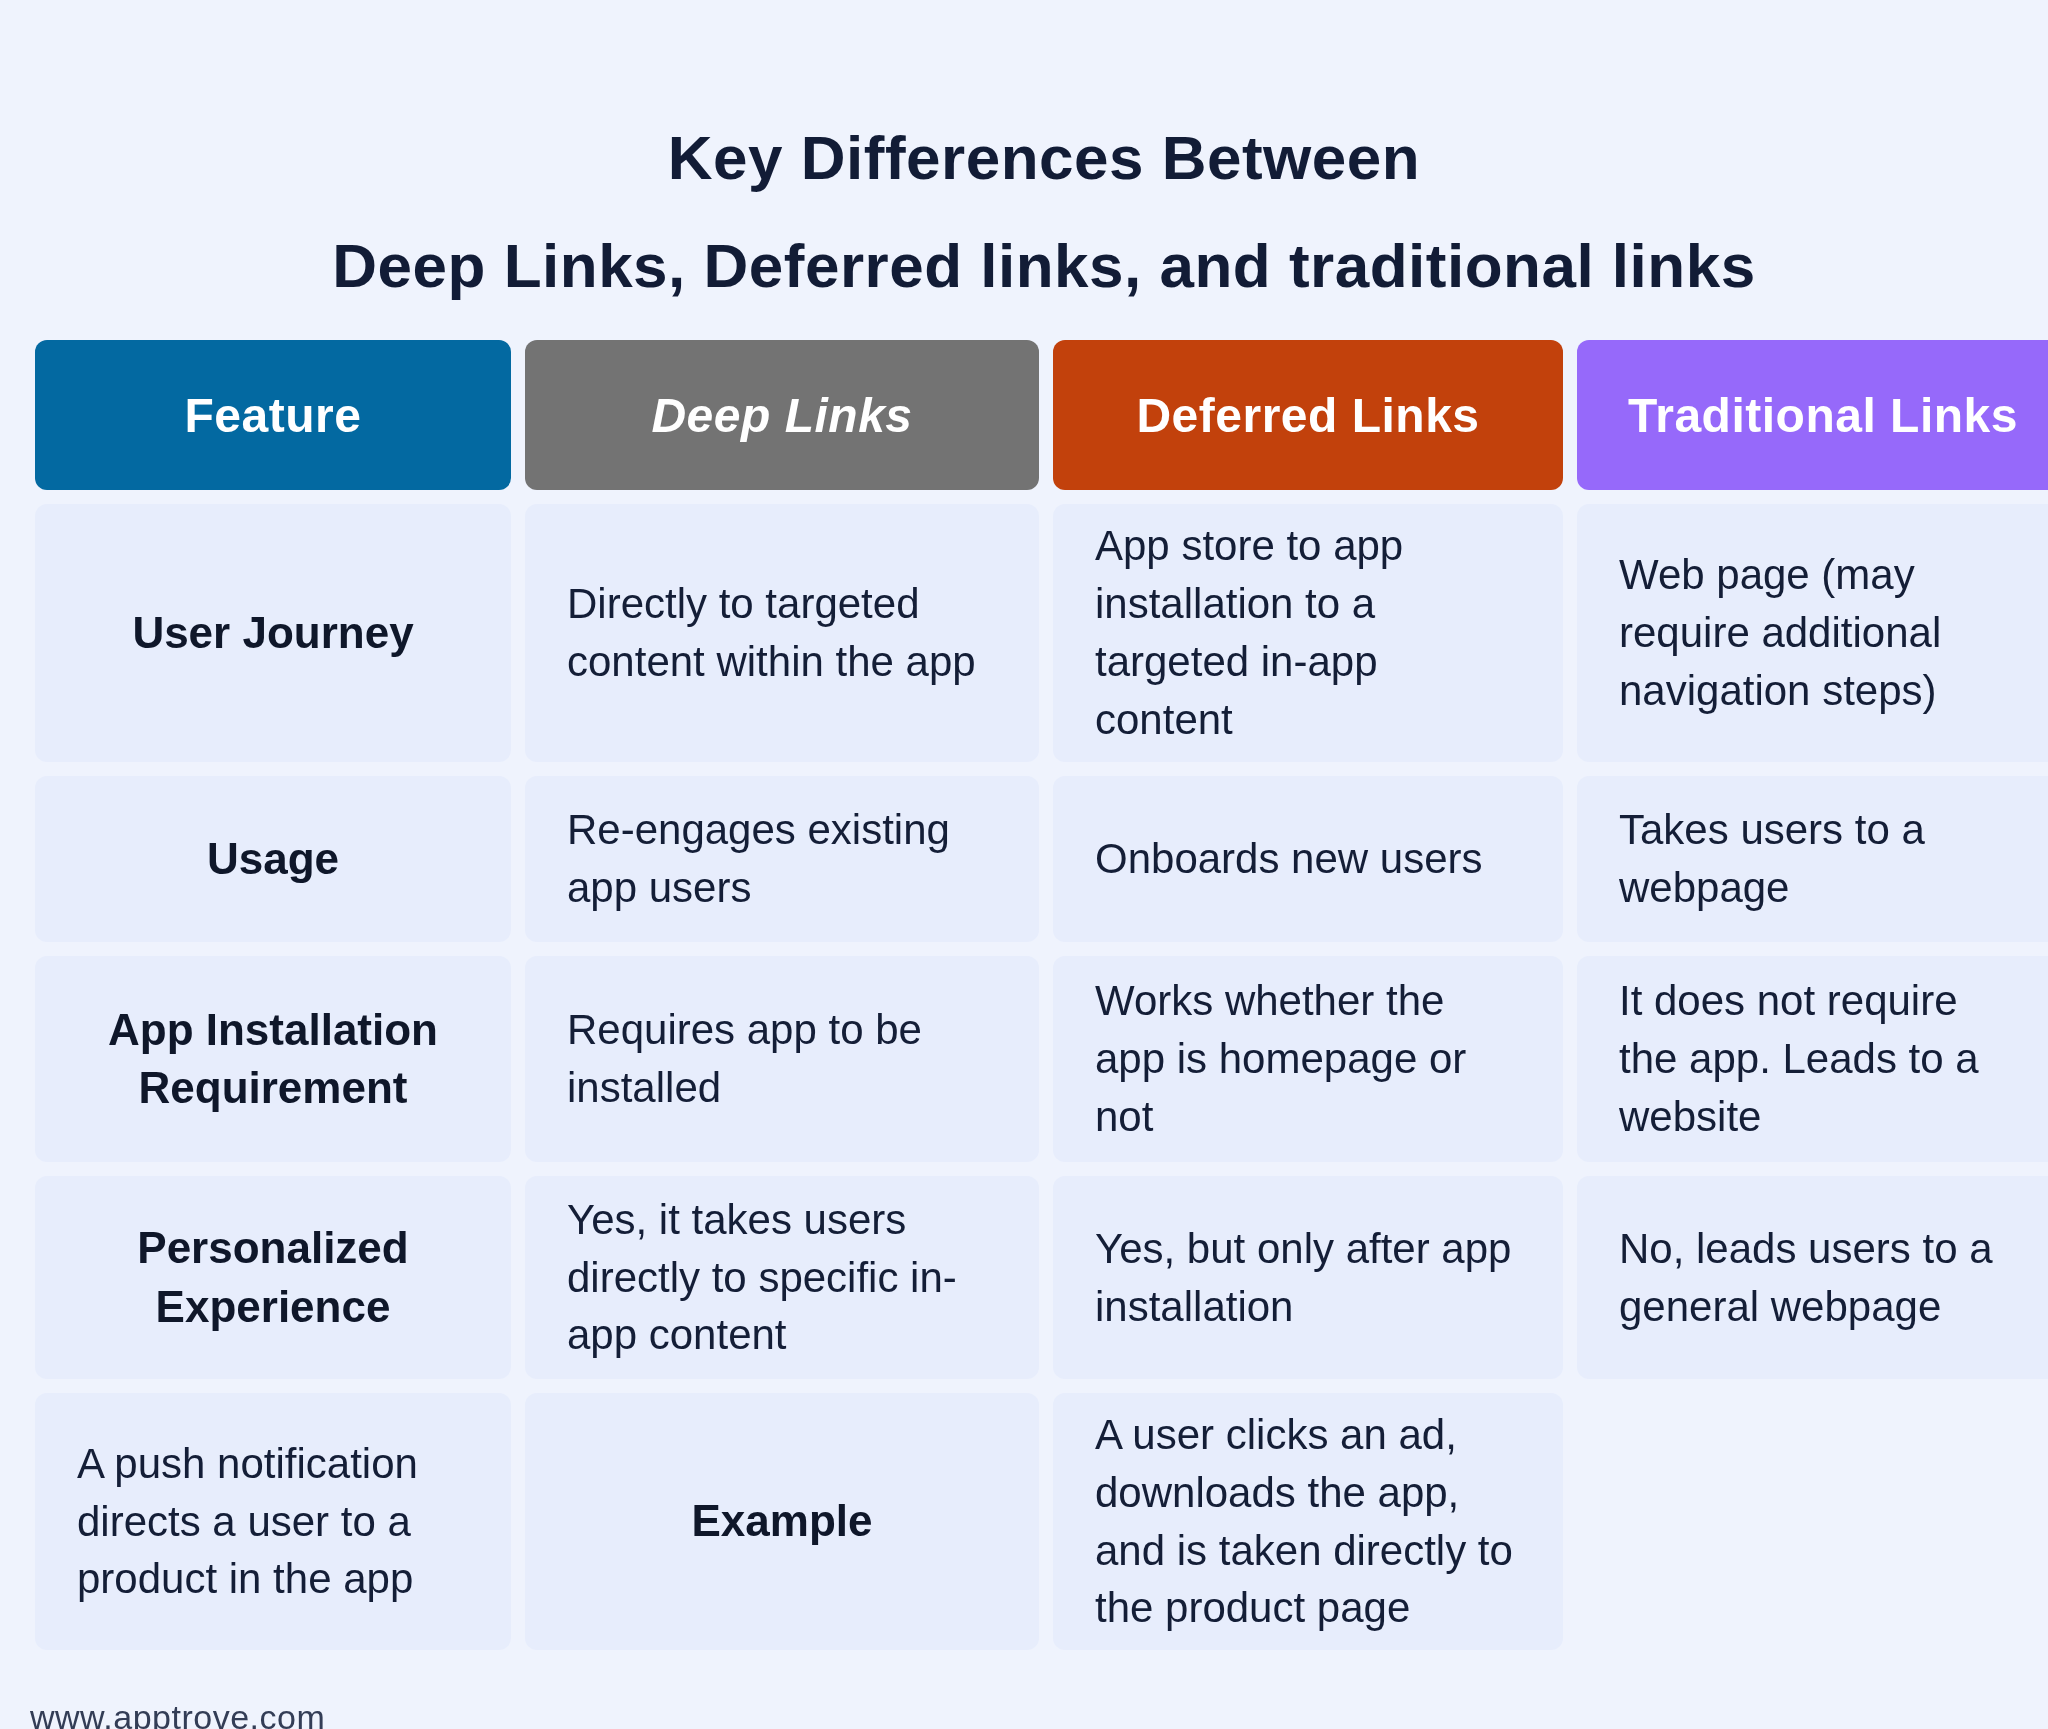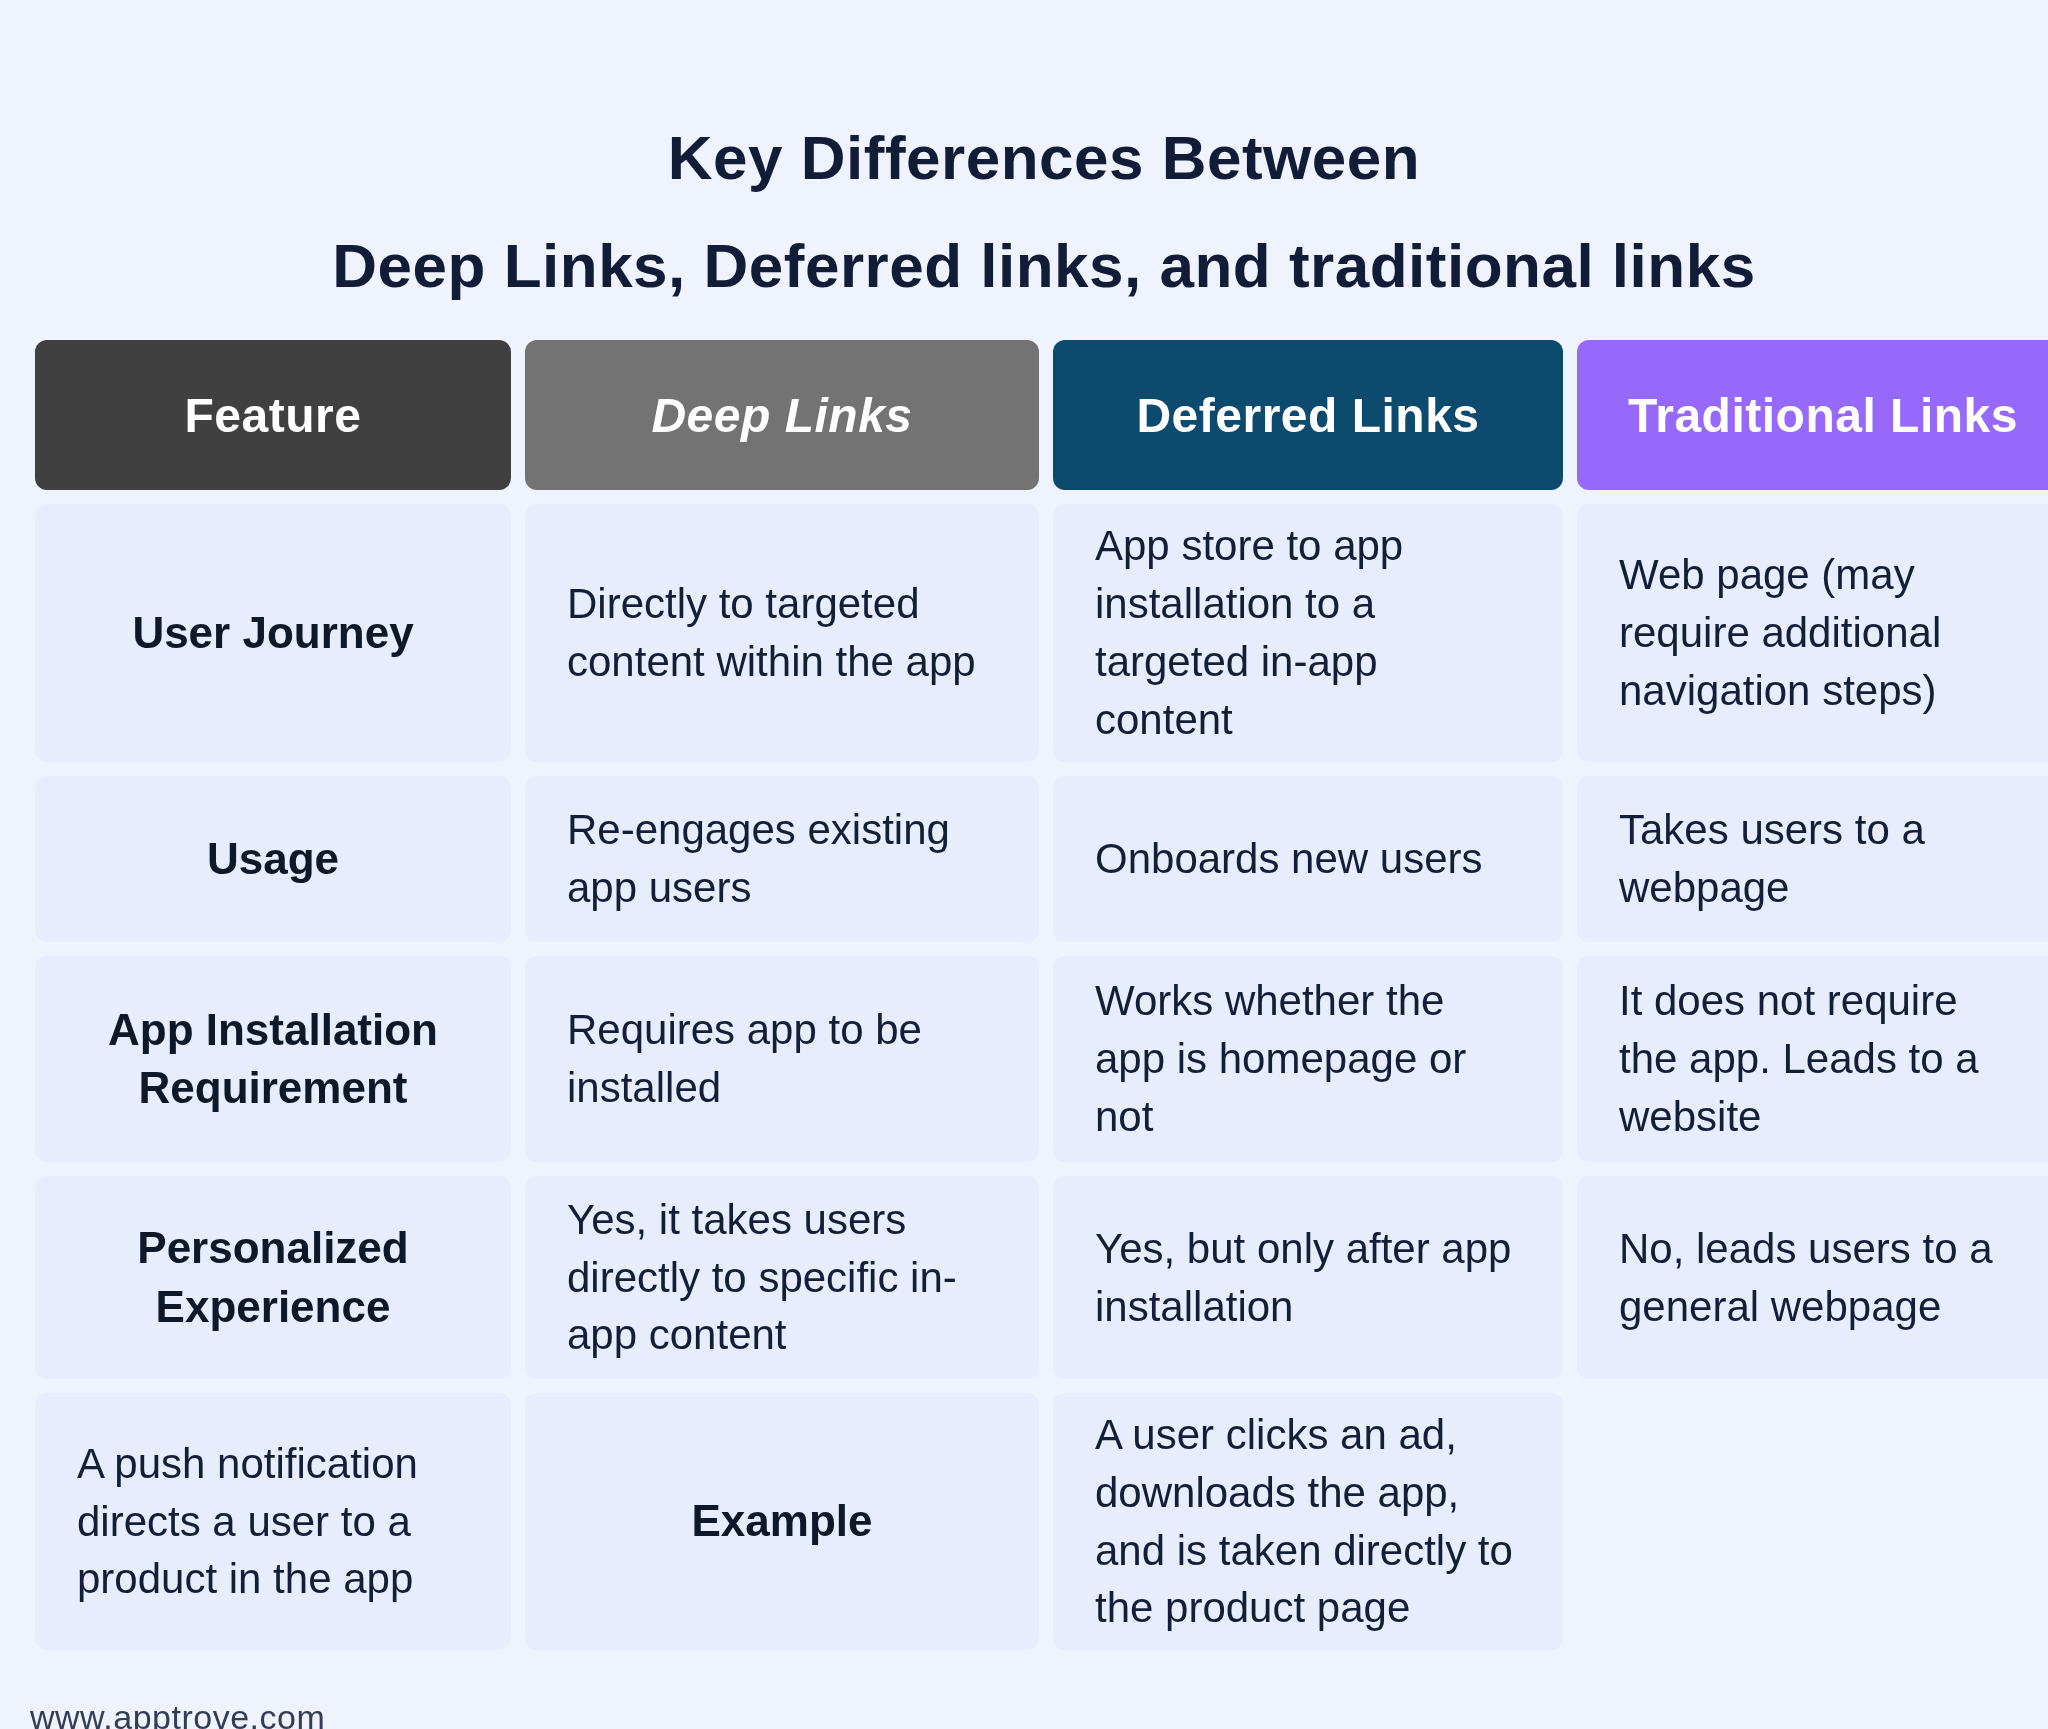--- a/index.html
+++ b/index.html
@@ -83,23 +83,23 @@
 
 <div class="page">
 
   <h1 class="title">
     <span>Key Differences Between</span>
     <span>Deep Links, Deferred links, and traditional links</span>
   </h1>
 
   <div class="grid">
 
-    <div class="cell header-cell" style="background-color: #404040;">Feature</div>
+    <div class="cell header-cell" style="background-color: #0369a1;">Feature</div>
     <div class="cell header-cell" style="background-color: #737373; font-style: italic;">Deep Links</div>
-    <div class="cell header-cell" style="background-color: #0c4a6e;">Deferred Links</div>
+    <div class="cell header-cell" style="background-color: #c2410c;">Deferred Links</div>
     <div class="cell header-cell" style="background-color: rgb(150, 105, 250);">Traditional Links</div>
 
     <div class="cell feature-cell">User Journey</div>
     <div class="cell body-cell">Directly to targeted content within the app</div>
     <div class="cell body-cell">App store to app installation to a targeted in-app content</div>
     <div class="cell body-cell">Web page (may require additional navigation steps)</div>
 
     <div class="cell feature-cell">Usage</div>
     <div class="cell body-cell">Re-engages existing app users</div>
     <div class="cell body-cell">Onboards new users</div>

